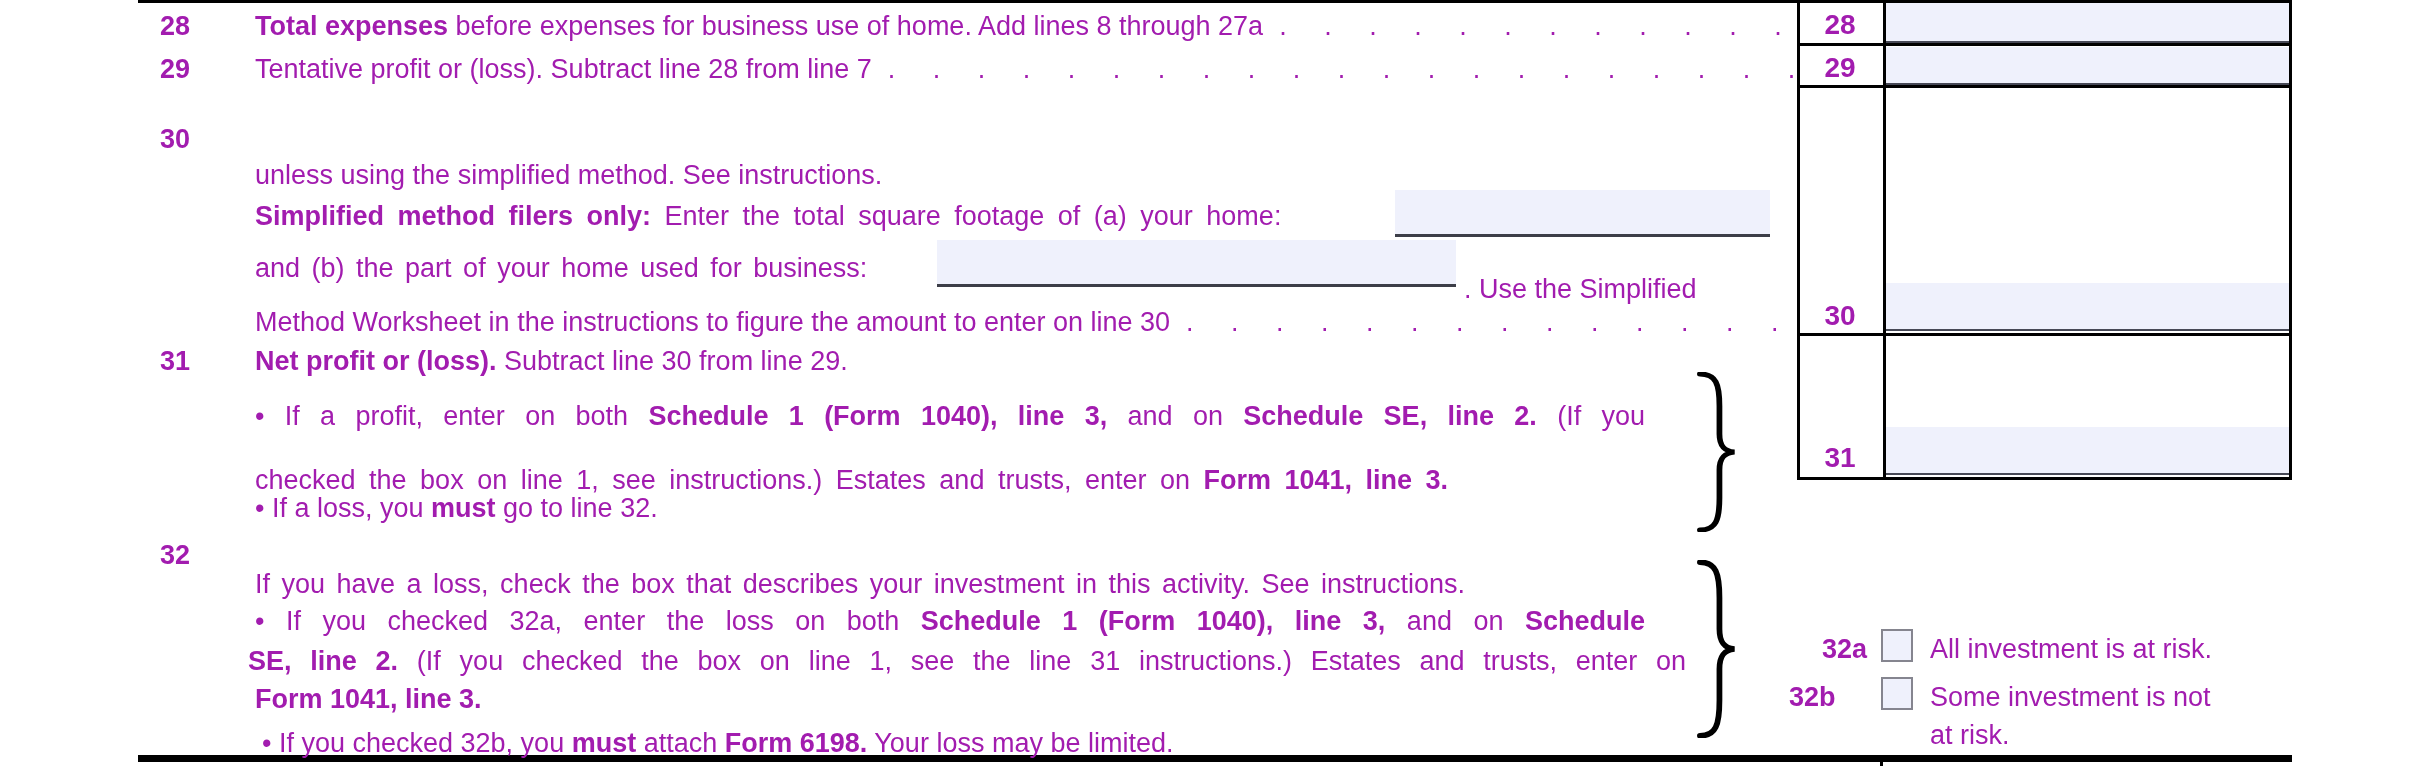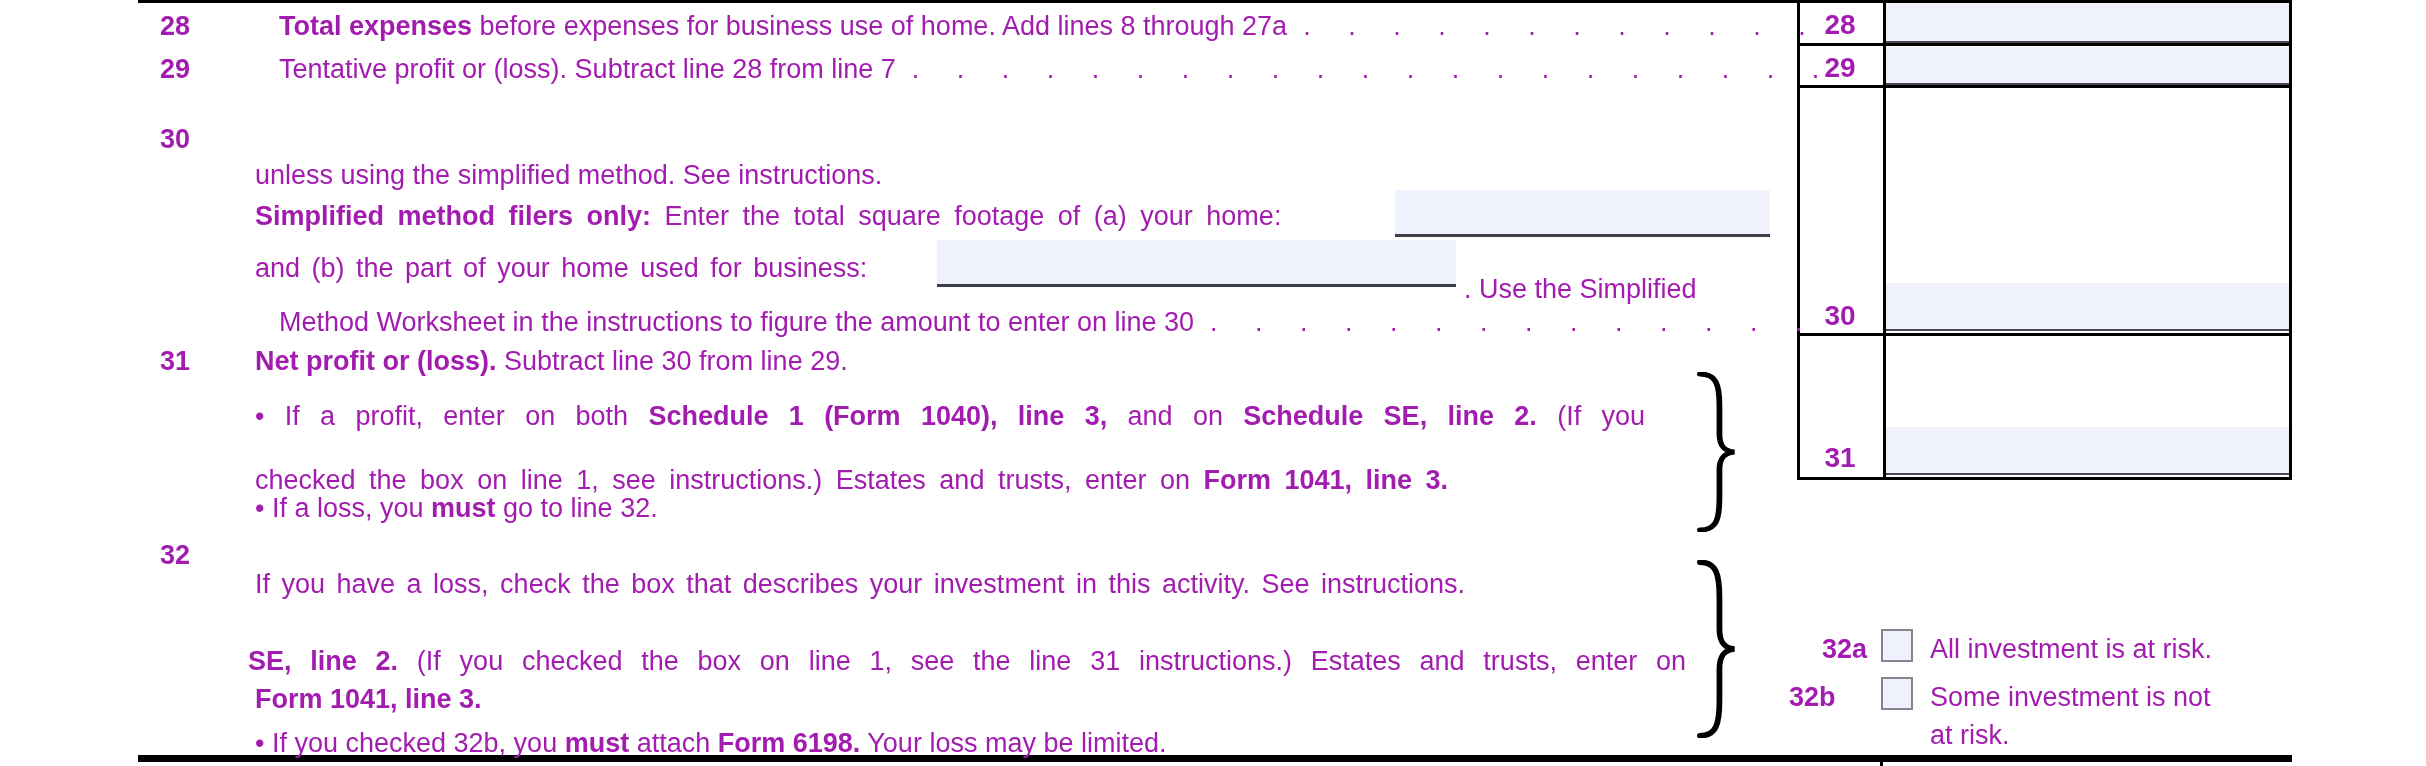--- a/index.html
+++ b/index.html
@@ -5,21 +5,21 @@
   html,body { margin:0; padding:0; background:#ffffff; }
   .page {
     position:relative; width:2426px; height:766px; background:#ffffff;
     font-family:"Liberation Sans", sans-serif; font-size:27px; color:#a21caf;
     overflow:hidden; line-height:1.22;
   }
   .abs { position:absolute; }
   .b { font-weight:bold; }
   .num { position:absolute; font-weight:bold; width:60px; }
   .row-line { position:absolute; white-space:nowrap; }
-  .flexline { display:flex; align-items:baseline;margin-left:24px; }
+  .flexline { display:flex; align-items:baseline; }
   .leader { flex:1 1 auto; overflow:hidden; white-space:nowrap; word-spacing:30px; padding-left:16px; }
   .just { text-align:justify; text-align-last:justify; white-space:normal; }
   .ws6 { word-spacing:6px; }
   .ws4 { word-spacing:4px; }
   .hr { position:absolute; background:#000; height:3px; }
   .vr { position:absolute; background:#000; width:3px; }
   .amt {
     position:absolute; left:1886px; width:403px;
     border-bottom:2px solid #474956;
   }
@@ -108,25 +108,28 @@
         <path d="M6 2 C20 2 23 12 23 34 L23 62 C23 74 27 79 36 80 C27 81 23 86 23 98 L23 126 C23 148 20 158 6 158" fill="none" stroke="#000" stroke-width="5" stroke-linecap="round"></path>
       </svg>
   </div>
 
   <div class="cellnum" style="top:441px;">31</div>
   <div class="amt" style="top:427px; height:46px; background:#eff1fc;"></div>
 
   <div class="num" style="left:160px; top:539px;">32</div>
   <div class="row-line ws4" style="left:255px; top:568px;">If you have a loss, check the box that describes your investment in this activity. See instructions.</div>
 
+  <div class="row-line just" style="left:255px; top:605px; width:1390px;">
+    <span>• If you checked 32a, enter the loss on both </span><span class="b">Schedule 1 (Form 1040), line 3,</span><span> and on </span><span class="b">Schedule</span>
+  </div>
   <div class="row-line just" style="left:248px; top:645px; width:1438px;">
     <span class="b">SE, line 2.</span><span> (If you checked the box on line 1, see the line 31 instructions.) Estates and trusts, enter on</span>
   </div>
   <div class="row-line b" style="left:255px; top:683px;">Form 1041, line 3.</div>
-  <div class="row-line" style="left:255px; top:727px;">
+  <div class="row-line" style="left:262px; top:727px;">
     <span>• If you checked 32b, you </span><span class="b">must</span><span> attach </span><span class="b">Form 6198.</span><span> Your loss may be limited.</span>
   </div>
 
   <div class="brace" style="left:1693px; top:560px; width:46px; height:178px;">
     <svg viewBox="0 0 40 160" preserveAspectRatio="none">
         <path d="M6 2 C20 2 23 12 23 34 L23 62 C23 74 27 79 36 80 C27 81 23 86 23 98 L23 126 C23 148 20 158 6 158" fill="none" stroke="#000" stroke-width="5" stroke-linecap="round"></path>
       </svg>
   </div>
 
   <div class="abs b" style="left:1795px; top:633px; width:72px; text-align:right;">32a</div>

